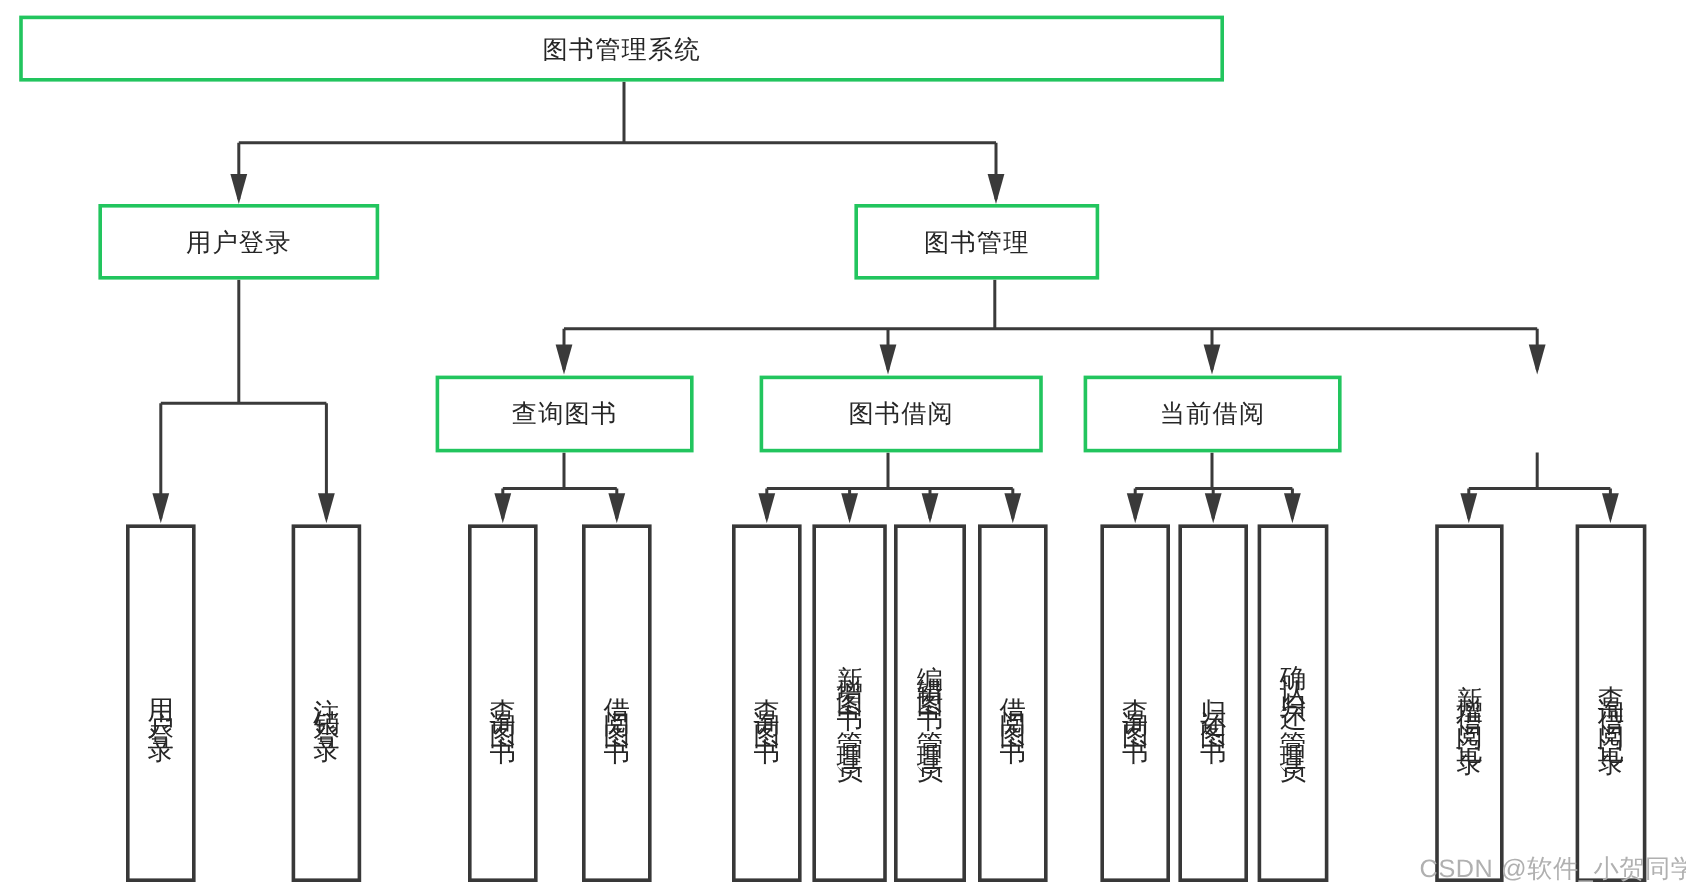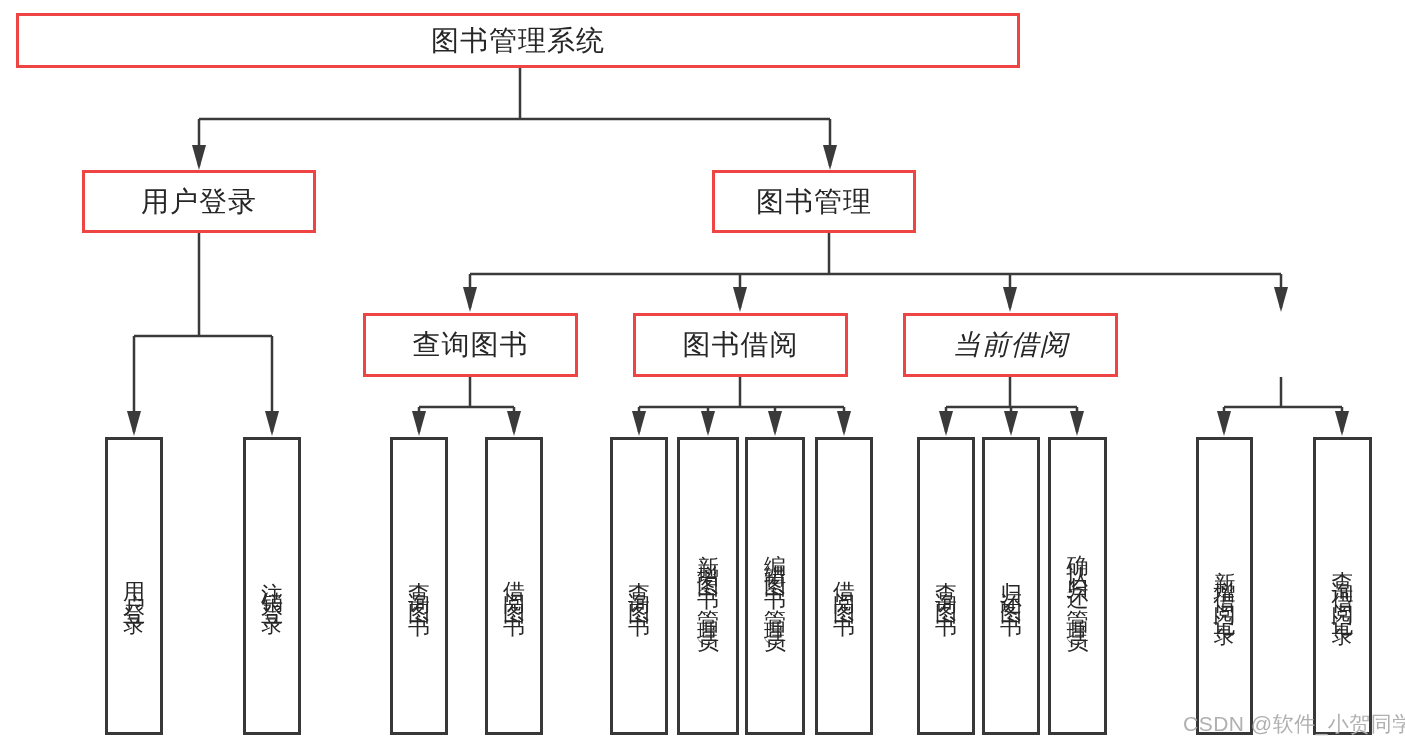--- a/index.html
+++ b/index.html
@@ -27,26 +27,26 @@
     stroke-width: 2.5;
     fill: none;
   }
   .connector-svg polygon {
     fill: #3a3a3a;
     stroke: none;
   }
   .hnode {
     position: absolute;
     box-sizing: border-box;
-    border: 3px solid #ef4444;
+    border: 3px solid #22c55e;
     background: #ffffff;
     display: flex;
     align-items: center;
     justify-content: center;
-    font-size: 28px;
+    font-size: 21px;
     color: #262626;
     letter-spacing: 1px;
     white-space: nowrap;
   }
   .vnode {
     position: absolute;
     box-sizing: border-box;
     border: 3px solid #383838;
     background: #ffffff;
     display: flex;
@@ -113,22 +113,22 @@
     <polygon points="1224,436 1217,411 1231,411"></polygon>
     <polygon points="1342,436 1335,411 1349,411"></polygon>
   </svg>
 
   <div class="hnode" style="left:16px; top:13px; width:1004px; height:55px;">图书管理系统</div>
 
   <div class="hnode" style="left:82px; top:170px; width:234px; height:63px;">用户登录</div>
   <div class="hnode" style="left:712px; top:170px; width:204px; height:63px;">图书管理</div>
 
   <div class="hnode" style="left:363px; top:313px; width:215px; height:64px;">查询图书</div>
-  <div class="hnode" style="left:633px; top:313px; width:215px; height:64px;">图书借阅</div>
-  <div class="hnode" style="left:903px; top:313px; width:215px; height:64px;font-style:italic;">当前借阅</div>
+  <div class="hnode" style="left:633px; top:313px; width:236px; height:64px;">图书借阅</div>
+  <div class="hnode" style="left:903px; top:313px; width:215px; height:64px;">当前借阅</div>
 
   <div class="vnode" style="left:105px; width:58px;">
     <span>用户登录</span>
   </div>
   <div class="vnode" style="left:243px; width:58px;">
     <span>注销登录</span>
   </div>
 
   <div class="vnode" style="left:390px; width:58px;">
     <span>查询图书</span>

